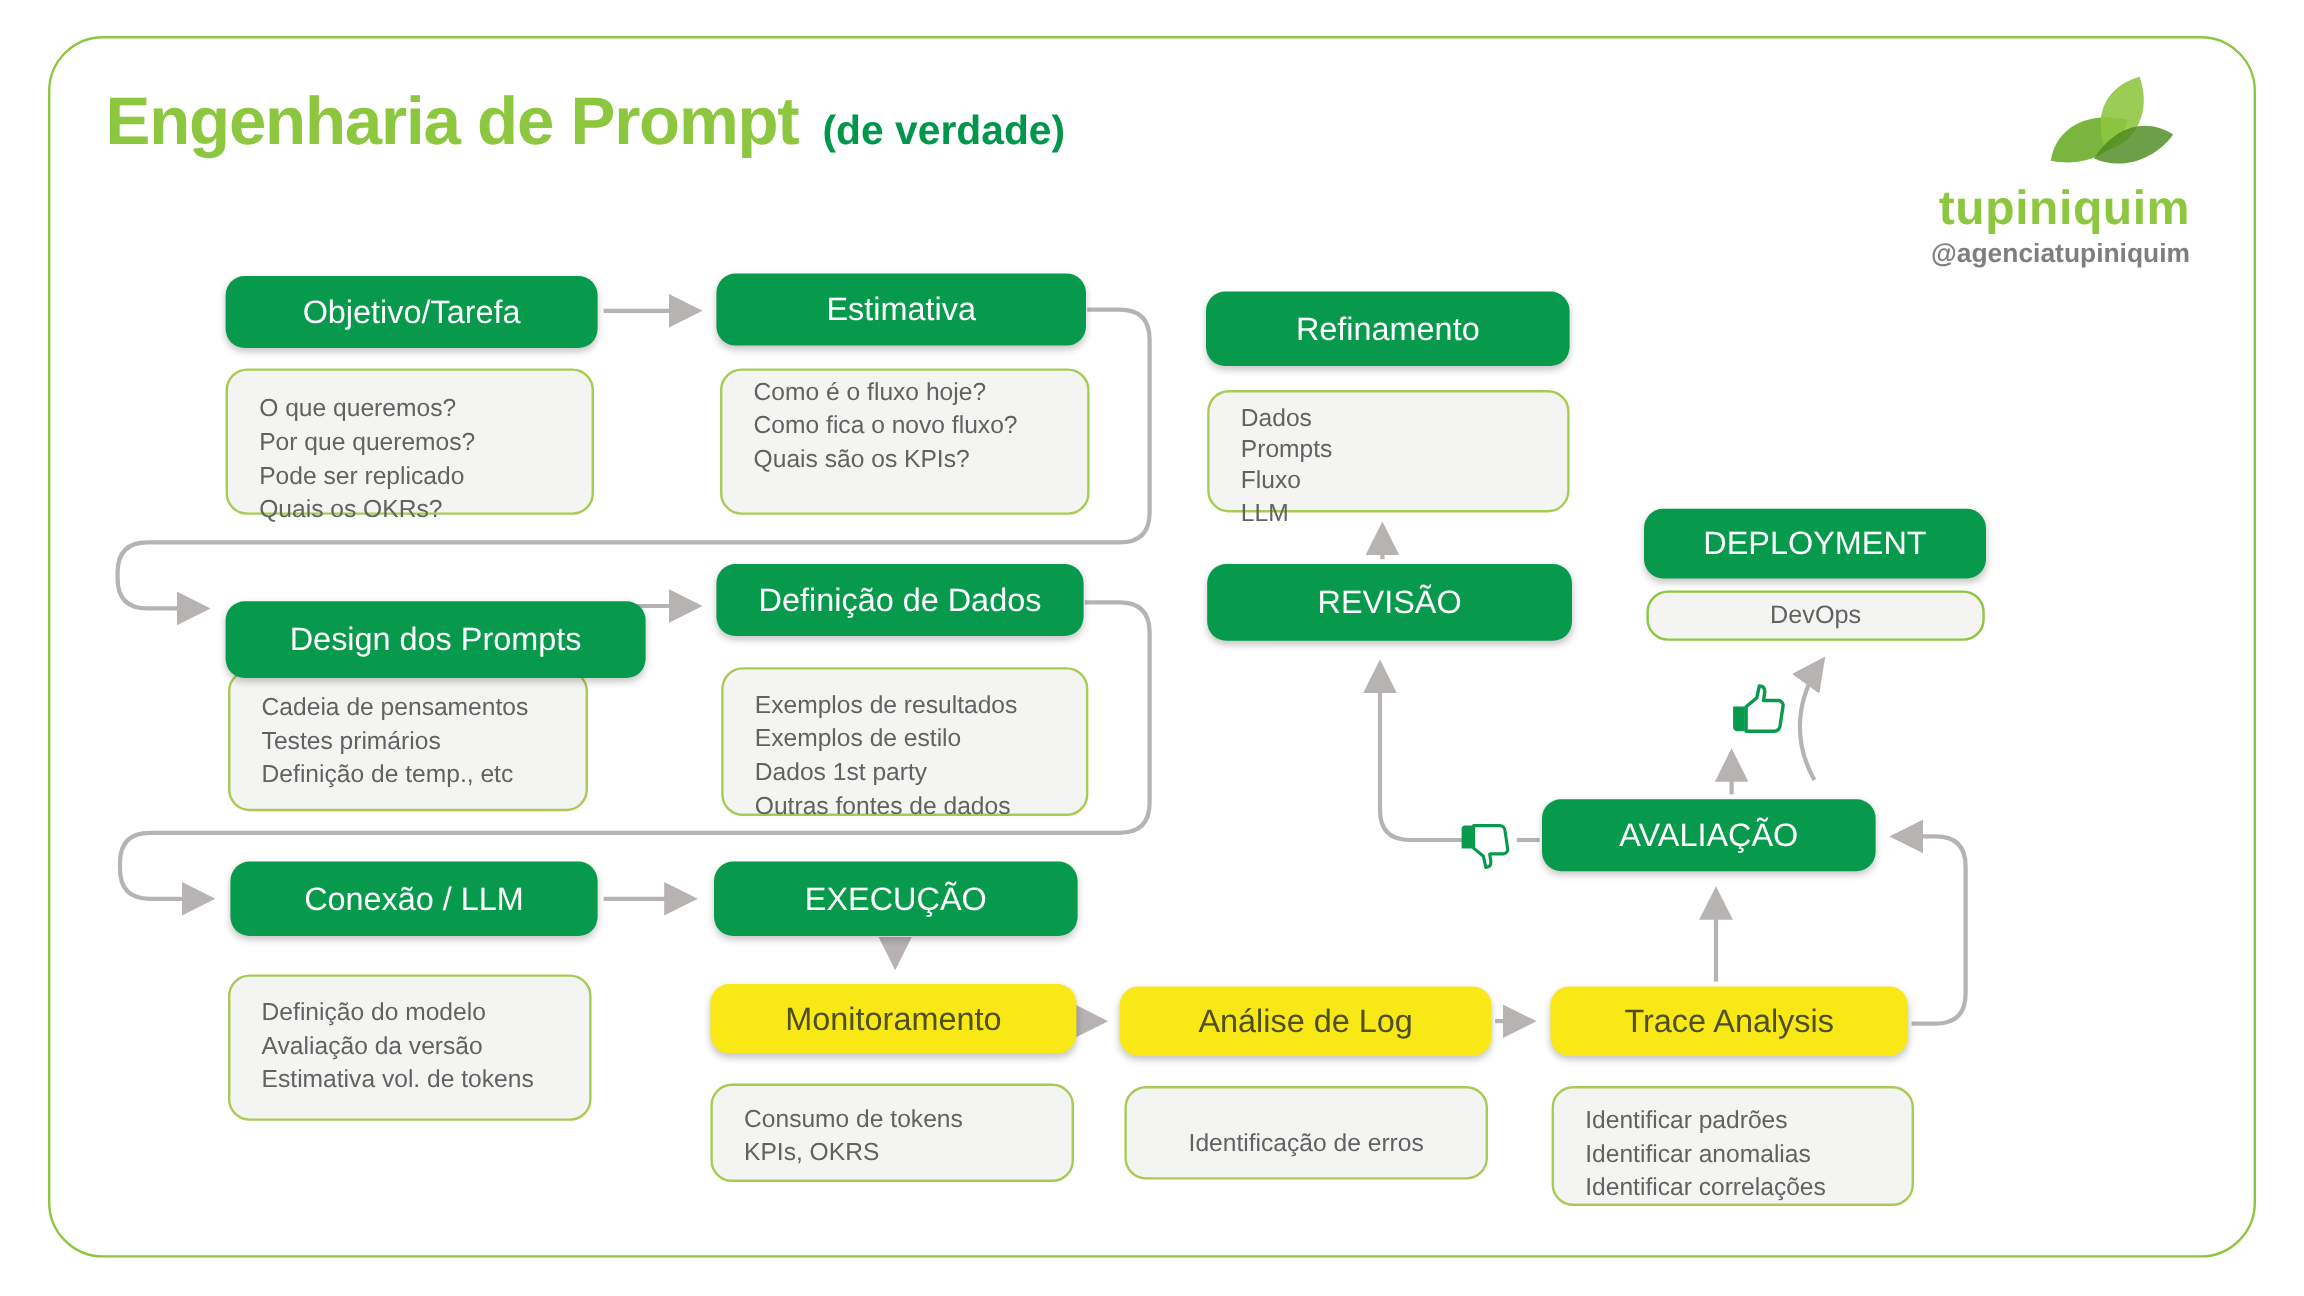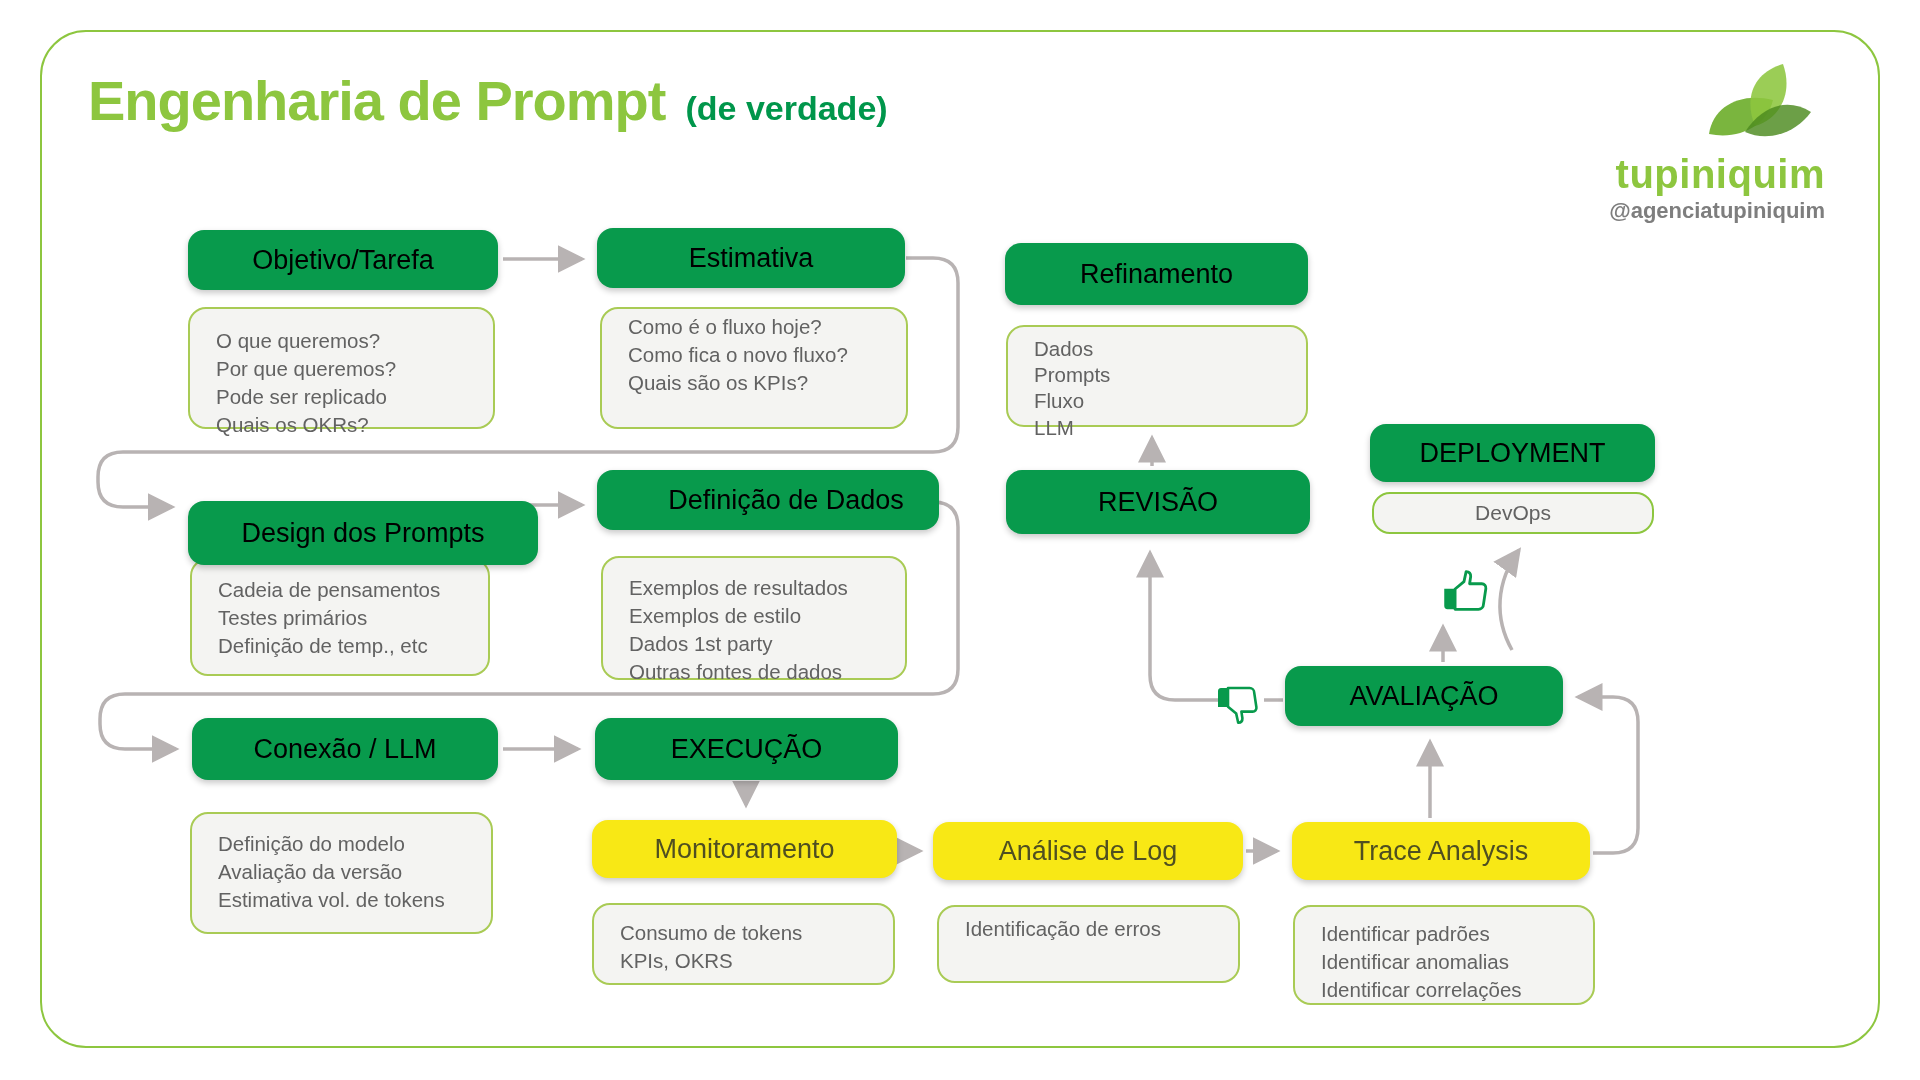--- a/index.html
+++ b/index.html
@@ -28,21 +28,21 @@
   .logo{position:absolute;right:95px;top:62px;width:230px;text-align:right;}
   .logo-leaves{display:block;margin-left:auto;margin-right:8px;}
   .logo-word{font-size:40px;font-weight:600;color:var(--light-green);letter-spacing:0.5px;line-height:1.0;}
   .logo-handle{font-size:22px;font-weight:700;color:#7e7e7e;margin-top:4px;}
   .node{
     position:absolute;display:flex;align-items:center;justify-content:center;
     border-radius:16px;font-size:27px;text-align:center;
     box-shadow:0 3px 6px rgba(0,0,0,.22);
     z-index:3;
   }
-  .node.green{background:var(--green);color:#000000;}
+  .node.green{background:var(--green);color:#ffffff;}
   .node.yellow{background:var(--yellow);color:var(--yellow-text);}
   .note{
     position:absolute;background:var(--note-bg);
     border:2px solid var(--note-border);border-radius:18px;
     font-size:20.5px;color:var(--note-text);line-height:1.36;
     padding:16px 26px;box-sizing:border-box;z-index:2;
   }
   .note.center{display:flex;align-items:center;justify-content:center;padding:4px 10px;}
   .arrows{position:absolute;left:0;top:0;z-index:1;}
   .thumb{position:absolute;z-index:4;}
@@ -106,21 +106,21 @@
   <div class="node green" style="left:1005px;top:243px;width:303px;height:62px;">
       <span>Refinamento</span>
     </div>
   <div class="note" style="left:1006px;top:325px;width:302px;height:102px;padding-top:9px;line-height:1.28;">Dados<br>Prompts<br>Fluxo<br>LLM</div>
 
   <div class="node green" style="left:188px;top:470px;width:350px;height:64px;margin-top:31px;">
       <span>Design dos Prompts</span>
     </div>
   <div class="note" style="left:190px;top:558px;width:300px;height:118px;padding-top:16px;">Cadeia de pensamentos<br>Testes primários<br>Definição de temp., etc</div>
 
-  <div class="node green" style="left:597px;top:470px;width:306px;height:60px;padding-left:36px;">
+  <div class="node green" style="left:597px;top:470px;width:306px;height:60px;">
       <span>Definição de Dados</span>
     </div>
   <div class="note" style="left:601px;top:556px;width:306px;height:124px;">Exemplos de resultados<br>Exemplos de estilo<br>Dados 1st party<br>Outras fontes de dados</div>
 
   <div class="node green" style="left:1006px;top:470px;width:304px;height:64px;">
       <span>REVISÃO</span>
     </div>
 
   <div class="node green" style="left:1370px;top:424px;width:285px;height:58px;">
       <span>DEPLOYMENT</span>
@@ -141,21 +141,21 @@
     </div>
 
   <div class="node yellow" style="left:592px;top:820px;width:305px;height:58px;">
       <span>Monitoramento</span>
     </div>
   <div class="note" style="left:592px;top:903px;width:303px;height:82px;padding-top:14px;">Consumo de tokens<br>KPIs, OKRS</div>
 
   <div class="node yellow" style="left:933px;top:822px;width:310px;height:58px;">
       <span>Análise de Log</span>
     </div>
-  <div class="note" style="left:937px;top:905px;width:303px;height:78px;padding-top:8px;">Identificação de erros</div>
+  <div class="note" style="left:937px;top:905px;width:303px;height:78px;padding-top:32px;text-align:center;">Identificação de erros</div>
 
   <div class="node yellow" style="left:1292px;top:822px;width:298px;height:58px;">
       <span>Trace Analysis</span>
     </div>
   <div class="note" style="left:1293px;top:905px;width:302px;height:100px;padding-top:13px;">Identificar padrões<br>Identificar anomalias<br>Identificar correlações</div>
 
   <svg class="thumb" style="left:1440px;top:566px;" width="54" height="52" viewBox="0 0 24 24">
     <path d="M1.5 10.5 H6 V20 H3 a1.6 1.6 0 0 1 -1.5 -1.6 Z" fill="#089a4c"></path>
     <path d="M6.5 20 V10.6 L10.6 7.2 L11.6 2.6 q2.2 0.1 2.1 2.3 L13.2 8.2 h5.6 a1.9 1.9 0 0 1 1.9 2.2 l-1.1 7.3 a2.3 2.3 0 0 1 -2.3 2.3 H6.5 Z" fill="#ffffff" stroke="#089a4c" stroke-width="1.3" stroke-linejoin="round"></path>
   </svg>

